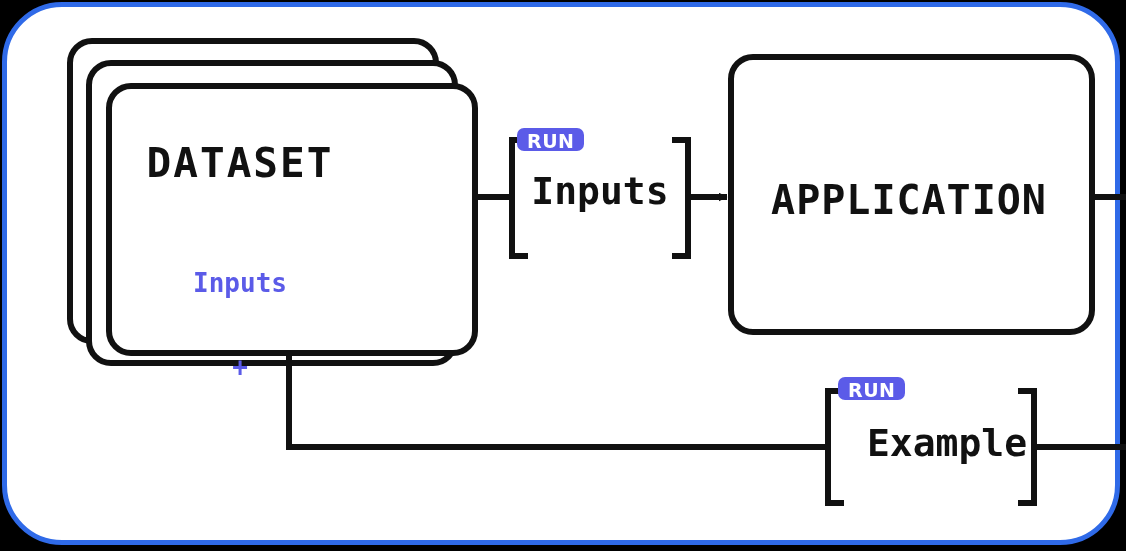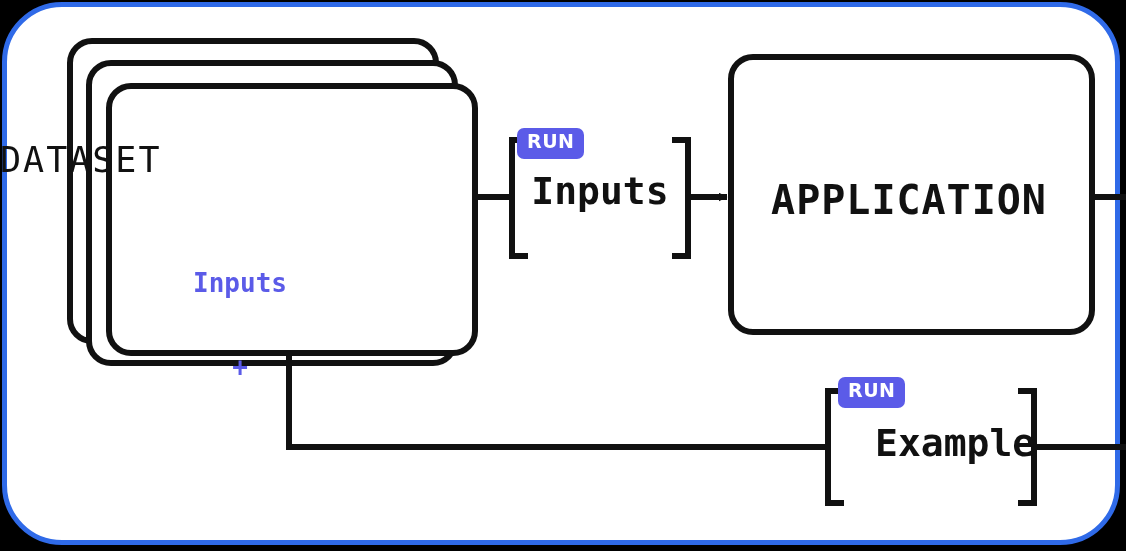--- a/index.html
+++ b/index.html
@@ -27,24 +27,24 @@
   }
   .lbl{
     position:absolute;
     white-space:pre;
     font-family:"DejaVu Sans Mono", monospace;
     color:#111111;
     line-height:1;
   }
   #ds-title{
     left:0; top:143px; width:480px;
-    text-align:left;
-    font-size:35px;
+    text-align:center;
+    font-size:41px;
     letter-spacing:2px;
-    font-weight:400;
+    font-weight:700;
   }
   #ds-sub{
     left:0; top:213px; width:480px;
     text-align:center;
     font-size:26px;
     color:#5b5be8;
     font-weight:700;
     line-height:1.08;
   }
   #ds-sub .ln{display:block;}
@@ -55,34 +55,35 @@
     letter-spacing:1px;
     font-weight:700;
   }
   #inputs-label{
     left:520px; top:172px; width:160px;
     text-align:center;
     font-size:38px;
     font-weight:600;
   }
   #example-label{
-    left:875px; top:424px; width:190px;
+    left:852px; top:424px; width:190px;
+    text-align:center;
     font-size:38px;
     font-weight:600;
   }
   .badge{
     position:absolute;
     background:#5b5be8;
     color:#ffffff;
     font-family:"DejaVu Sans", sans-serif;
     font-weight:700;
     font-size:19px;
     letter-spacing:0.5px;
     border-radius:7px;
-    padding:4px 10px 8px 10px;
+    padding:4px 10px 0 10px;
     line-height:1;
   }
   #badge-inputs{ left:517px; top:128px; }
   #badge-example{ left:838px; top:377px; }
 </style>
 </head>
 <body>
 
 <div id="stage">
 

